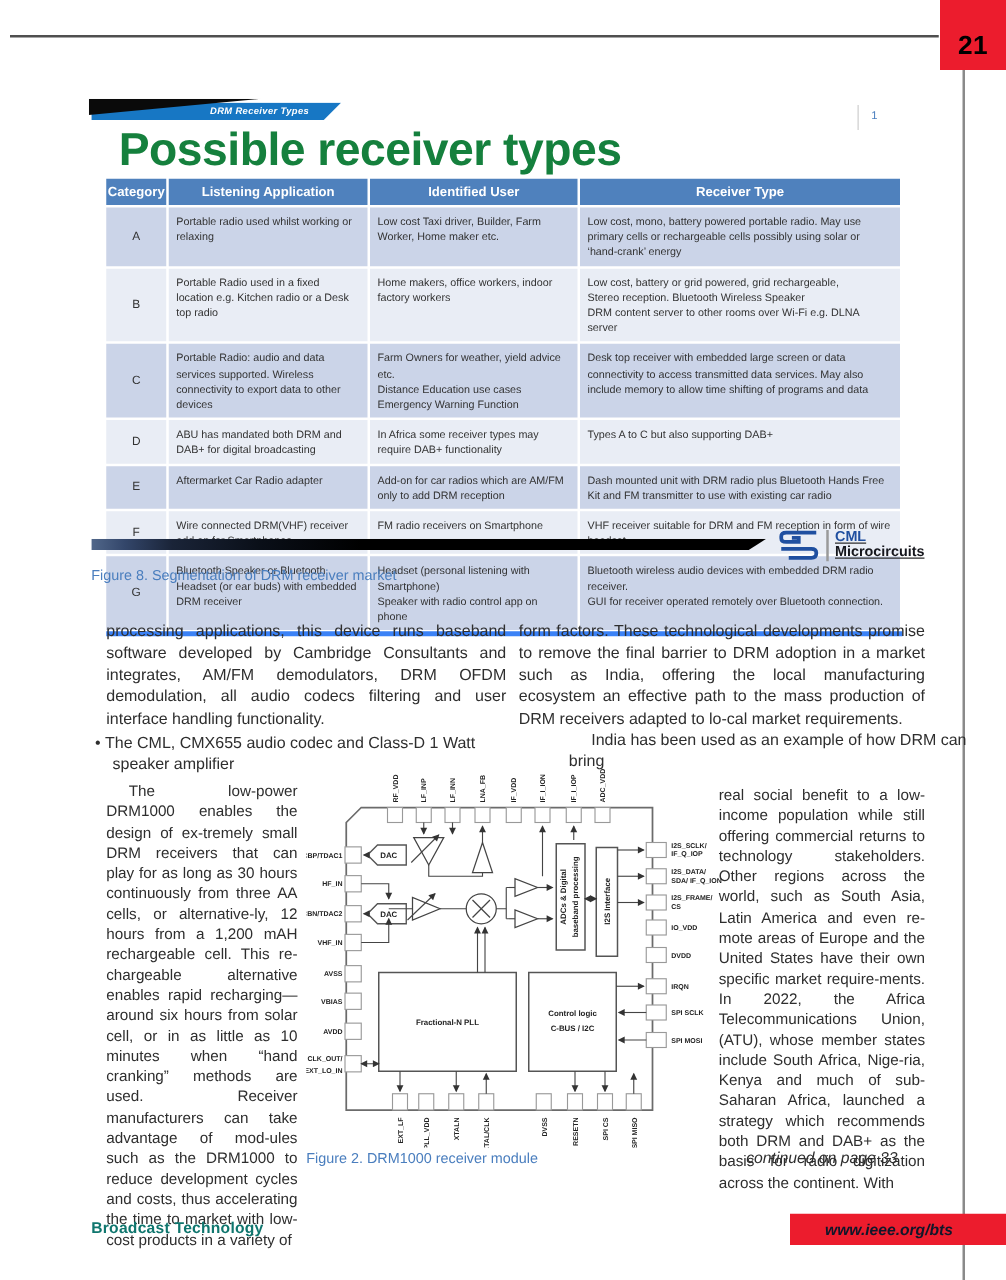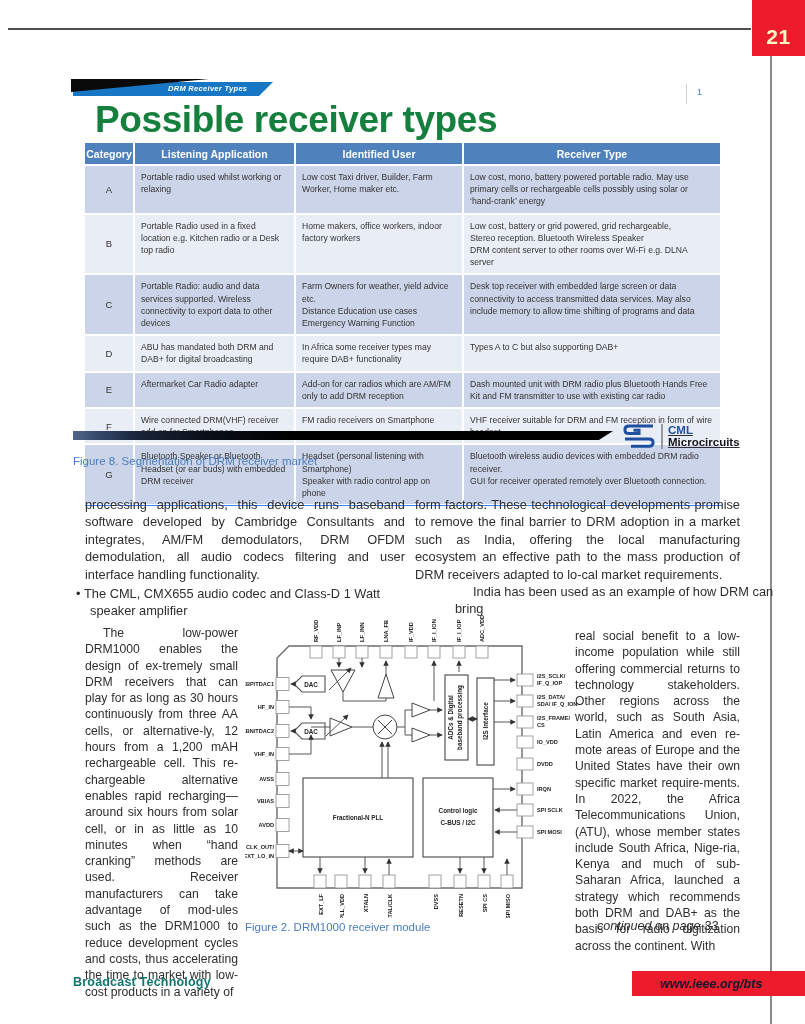--- a/index.html
+++ b/index.html
@@ -6,21 +6,21 @@
   html,body { width:805px; height:1024px; }
   body {
     position:relative; width:805px; height:1024px; background:#ffffff;
     font-family:"Liberation Sans", sans-serif; overflow:hidden; color:#2f2f2f;
   }
   
   .top-rule { position:absolute; left:8px; top:28px; width:743px; height:2px; background:#4f4f4f; }
   .page-num-box {
     position:absolute; left:752px; top:0; width:53px; height:56px; background:#ec1c2d;
     display:flex; align-items:flex-end; justify-content:center; padding-bottom:7px;
-    color:#fef9c3; font-size:21px; font-weight:bold; letter-spacing:0.5px;
+    color:#000000; font-size:21px; font-weight:bold; letter-spacing:0.5px;
   }
   .right-rule { position:absolute; left:770px; top:56px; width:2px; height:968px; background:#8a8a8a; }
 
   
   .band { position:absolute; left:73px; top:82px; width:200px; height:14px; }
   .band-blue {
     position:absolute; inset:0; background:#1777c4;
     clip-path:polygon(0 0, 100% 0, 93% 100%, 0 100%);
   }
   .band-black {
@@ -36,21 +36,21 @@
 
   .doc-title {
     position:absolute; left:95px; top:99px; font-size:37px; font-weight:800;
     color:#15803d; letter-spacing:-0.4px;
   }
 
   
   .rx-table {
     position:absolute; left:85px; top:143px; width:637px;
     display:grid; grid-template-columns:48px 159px 166px 256px; gap:2px;
-    background:#ffffff; border-bottom:1px solid #3b82f6; padding-bottom:1px;
+    background:#ffffff; border-bottom:4px solid #3b82f6; padding-bottom:1px;
   }
   .th {
     background:#4f81bd; color:#fff; font-weight:bold; font-size:10.5px;
     display:flex; align-items:center; justify-content:center; height:21px; text-align:center;
   }
   .td { font-size:8.6px; line-height:1.42; padding:5px 7px 5px 6px; color:#333; white-space:pre-line; }
   .td.cat { display:flex; align-items:center; justify-content:center; font-size:9.5px; padding:0; }
   .row-a { background:#cbd4e8; }
   .row-b { background:#e9edf5; }
 

